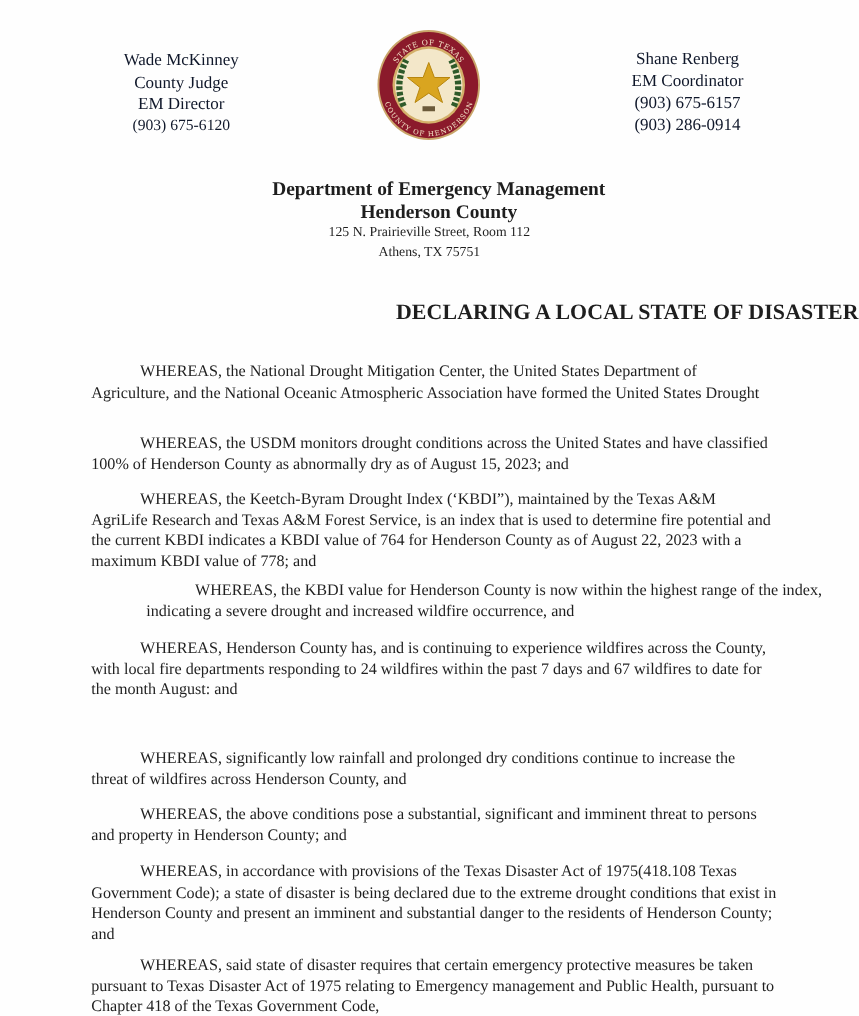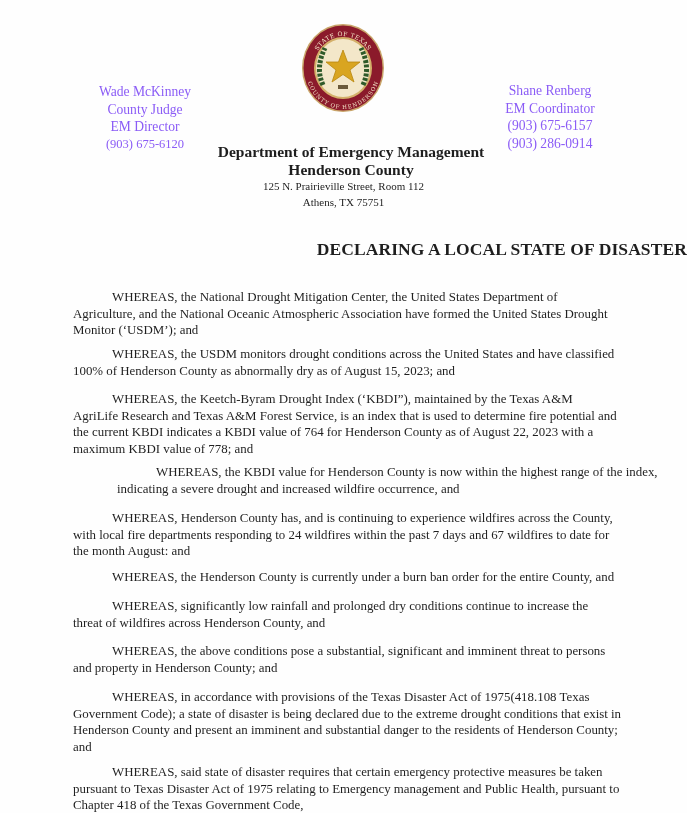--- a/index.html
+++ b/index.html
@@ -1,20 +1,20 @@
 <!DOCTYPE html>
 <html><head>
 <meta charset="utf-8">
 <style>
   html, body { margin: 0; padding: 0; background: #ffffff; }
   body { width: 687px; height: 813px; overflow: hidden; position: relative;
          font-family: "Liberation Serif", "DejaVu Serif", serif; color: #1e1e1e; }
   .page { position: absolute; left: 0; top: 0; width: 687px; height: 813px; background: #fefefe; }
 
-  .contact { position: absolute; text-align: center; font-size: 13.6px; line-height: 17.5px; color: #8b5cf6; margin-top: 44px; }
+  .contact { position: absolute; text-align: center; font-size: 13.6px; line-height: 17.5px; color: #0f172a; }
   .contact div { white-space: nowrap; }
   .contact.left { left: 70px; top: 39px; width: 150px; }
   .contact.right { left: 470px; top: 38px; width: 160px; }
 
   .seal { position: absolute; left: 301px; top: 23px; width: 84px; height: 90px; }
 
   .dept { position: absolute; left: 0; width: 687px; text-align: center; }
   .dept .name { font-weight: bold; font-size: 15.5px; line-height: 18px; margin-left: 15px; }
   .dept .addr { font-size: 11px; line-height: 15.5px; }
 
@@ -72,21 +72,20 @@
     <div class="name">Henderson County</div>
     <div class="addr">125 N. Prairieville Street, Room 112</div>
     <div class="addr">Athens, TX 75751</div>
   </div>
 
   <div class="title">DECLARING A LOCAL STATE OF DISASTER</div>
 
   <div class="para" style="top:289px;">
     <span class="ln first">WHEREAS, the National Drought Mitigation Center, the United States Department of</span>
     <span class="ln">Agriculture, and the National Oceanic Atmospheric  Association have formed the United States Drought</span>
-    <span class="ln">Monitor (‘USDM’); and</span>
   </div>
 
   <div class="para" style="top:346px;">
     <span class="ln first">WHEREAS, the USDM monitors drought conditions across the United States and have classified</span>
     <span class="ln">100% of Henderson County as abnormally dry as of August 15, 2023; and</span>
   </div>
 
   <div class="para" style="top:391px;">
     <span class="ln first">WHEREAS, the Keetch-Byram Drought Index (‘KBDI”), maintained by the Texas A&amp;M</span>
     <span class="ln">AgriLife Research and Texas A&amp;M Forest Service, is an index that is used to determine fire potential and</span>
@@ -98,23 +97,20 @@
     <span class="ln first">WHEREAS, the KBDI value for Henderson County is now within the highest range of the index,</span>
     <span class="ln">indicating a severe drought and increased wildfire occurrence, and</span>
   </div>
 
   <div class="para" style="top:510px;">
     <span class="ln first">WHEREAS, Henderson County has, and is continuing to experience wildfires across the County,</span>
     <span class="ln">with local fire departments responding to 24 wildfires within the past 7 days and 67 wildfires to date for</span>
     <span class="ln">the month August: and</span>
   </div>
 
-  <div class="para" style="top:569px;">
-    <span class="ln first">WHEREAS, the Henderson County is currently under a burn ban order for the entire County, and</span>
-  </div>
 
   <div class="para" style="top:643px;">
     <span class="ln first">WHEREAS, the above conditions pose a substantial, significant and imminent threat to persons</span>
     <span class="ln">and property in Henderson County; and</span>
   </div>
 
   <div class="para" style="top:598px;">
     <span class="ln first">WHEREAS, significantly low rainfall and prolonged dry conditions continue to increase the</span>
     <span class="ln">threat of wildfires across Henderson County, and</span>
   </div>

